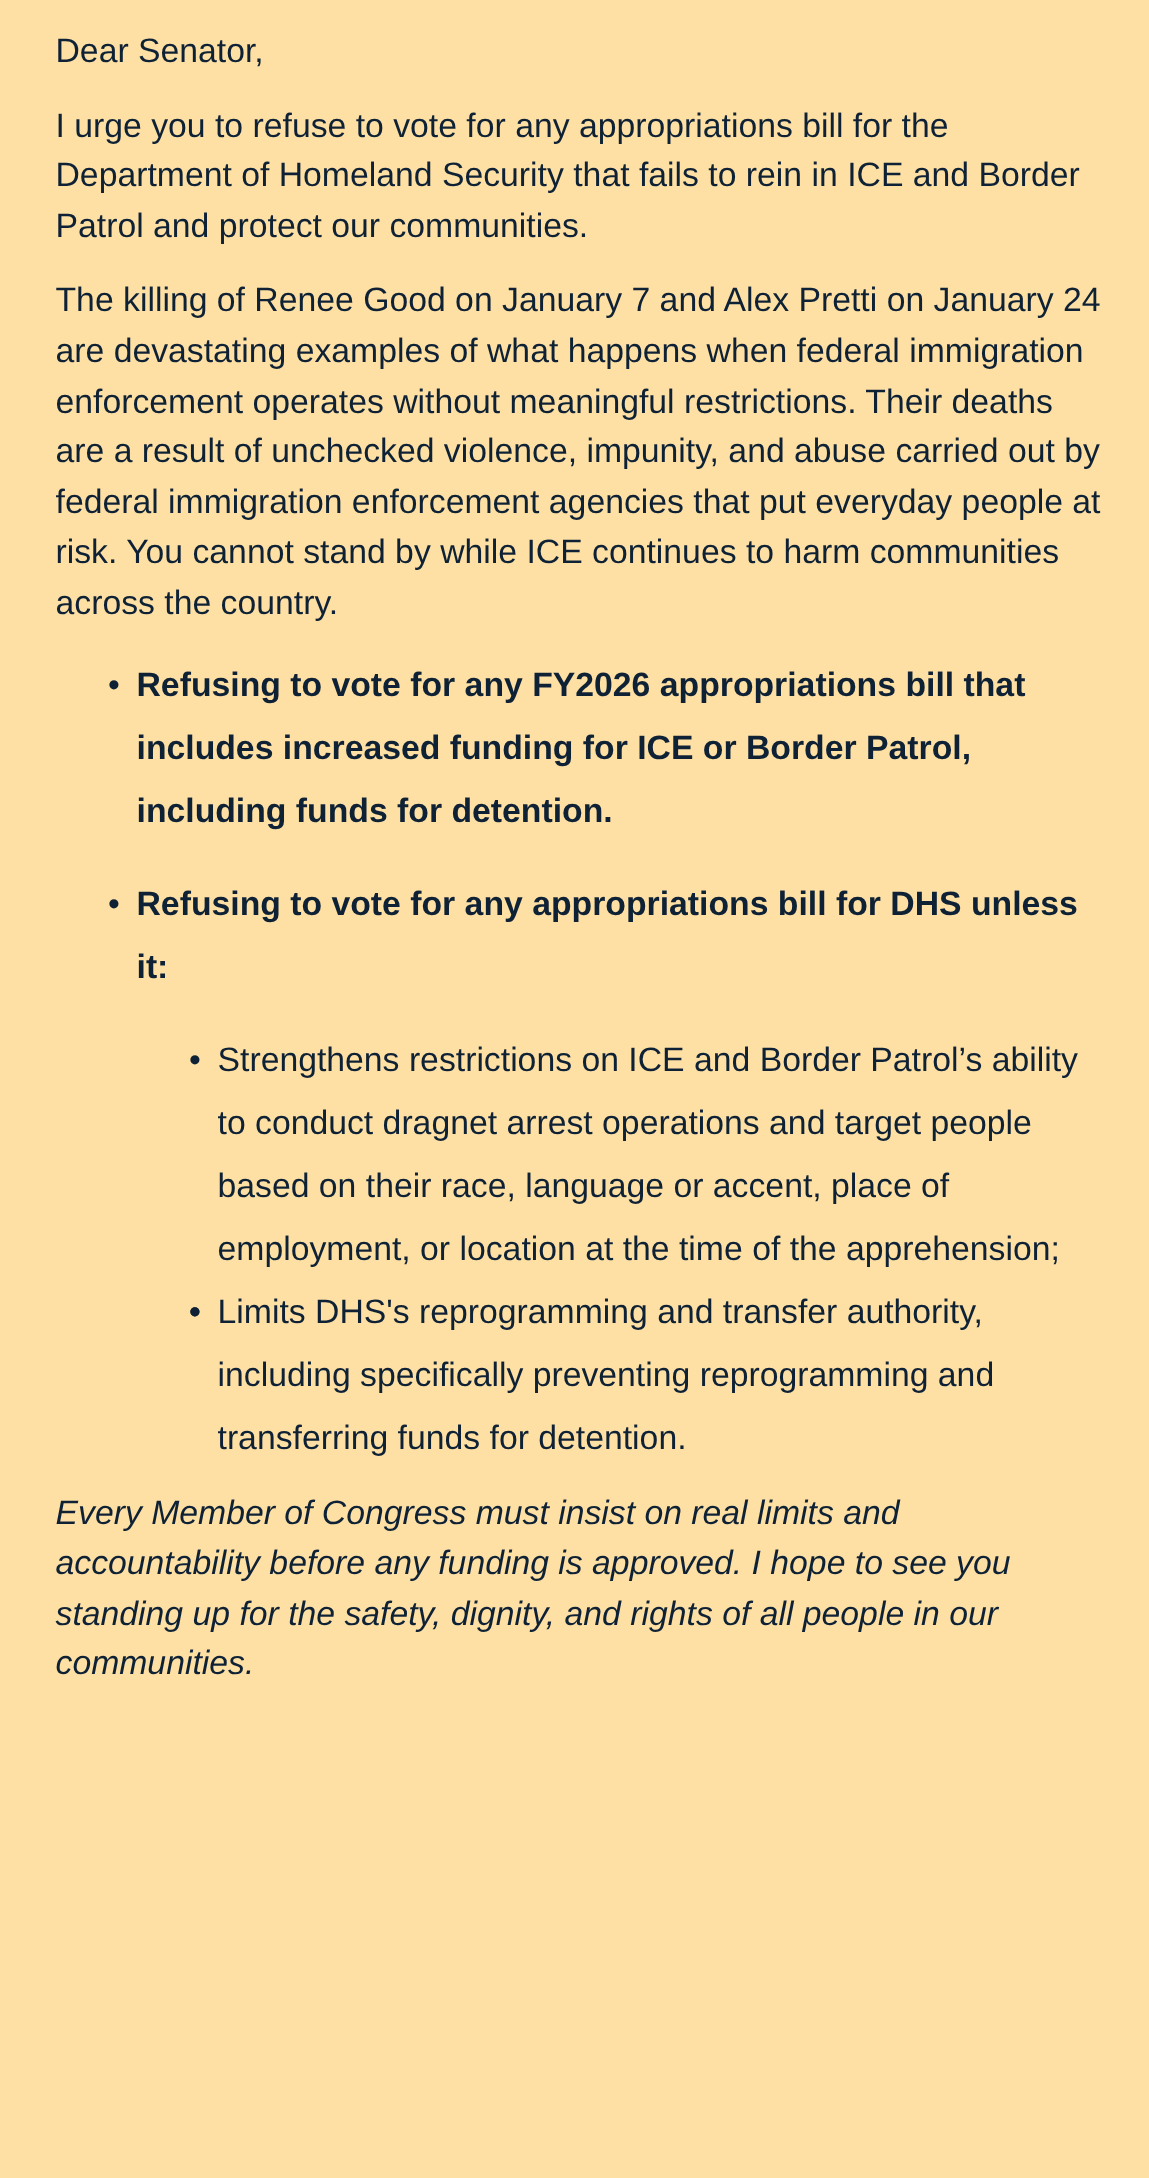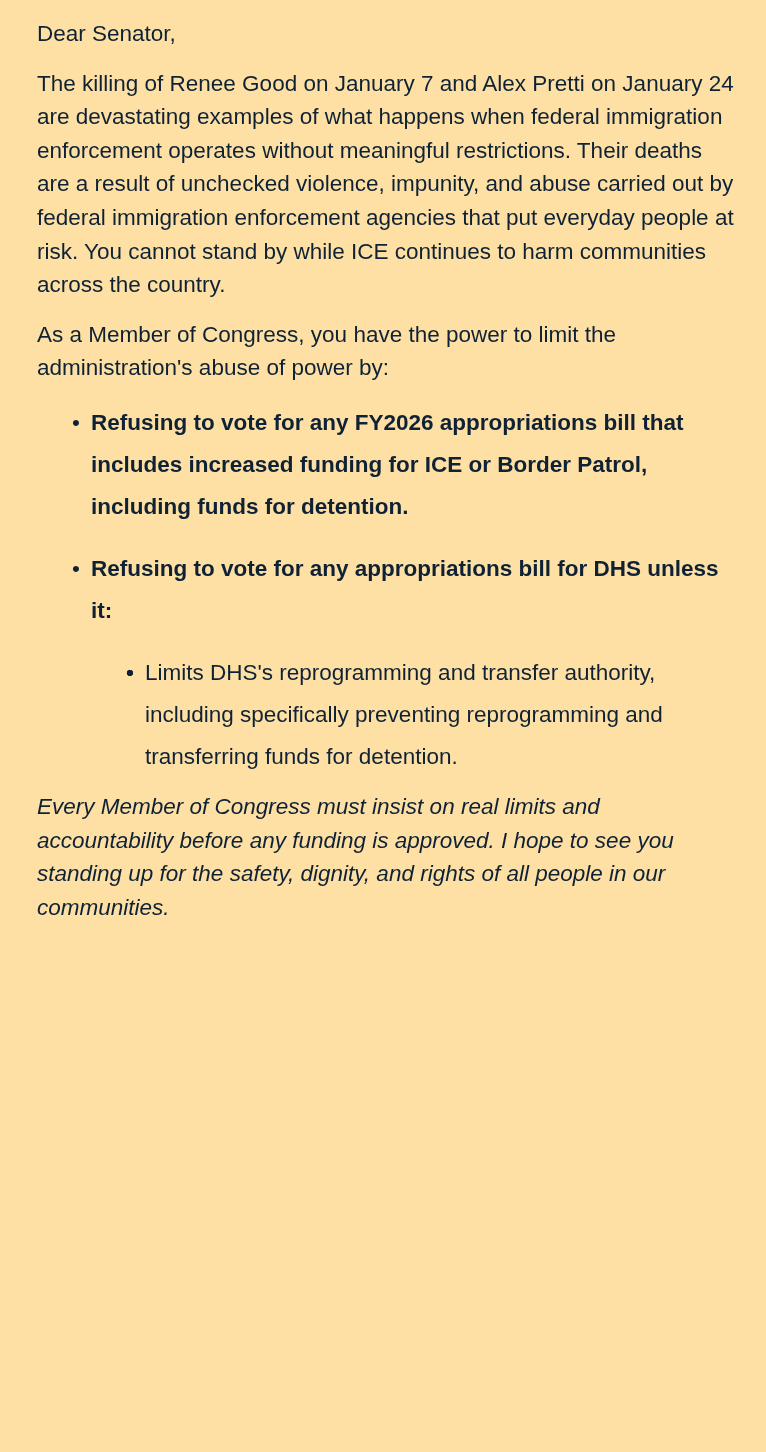--- a/index.html
+++ b/index.html
@@ -59,34 +59,35 @@
     .closing {
       margin-top: 0;
       font-style: italic;
     }
   </style>
 </head>
 <body>
 
 <div class="letter">
   <p class="para greeting">Dear Senator,</p>
+  <p class="para">I urge you to refuse to vote for any appropriations bill for the Department of Homeland Security that fails to rein in ICE and Border Patrol and protect our communities.</p>
   <p class="para">The killing of Renee Good on January 7 and Alex Pretti on January 24 are devastating examples of what happens when federal immigration enforcement operates without meaningful restrictions. Their deaths are a result of unchecked violence, impunity, and abuse carried out by federal immigration enforcement agencies that put everyday people at risk. You cannot stand by while ICE continues to harm communities across the country.</p>
-  <p class="para">As a Member of Congress, you have the power to limit the administration's abuse of power by:</p>
 
   <ul class="actions">
     <li>
       <span class="bullet">•</span>
       <span>Refusing to vote for any FY2026 appropriations bill that includes increased funding for ICE or Border Patrol, including funds for detention.</span>
     </li>
     <li class="last">
       <span class="bullet">•</span>
       <span>Refusing to vote for any appropriations bill for DHS unless it:</span>
       <ul class="sub">
         <li>
           <span class="bullet">•</span>
+          <span>Strengthens restrictions on ICE and Border Patrol’s ability to conduct dragnet arrest operations and target people based on their race, language or accent, place of employment, or location at the time of the apprehension;</span>
         </li>
         <li>
           <span class="bullet">•</span>
         </li>
         <li>
           <span class="bullet">•</span>
           <span>Limits DHS's reprogramming and transfer authority, including specifically preventing reprogramming and transferring funds for detention.</span>
         </li>
       </ul>
     </li>

